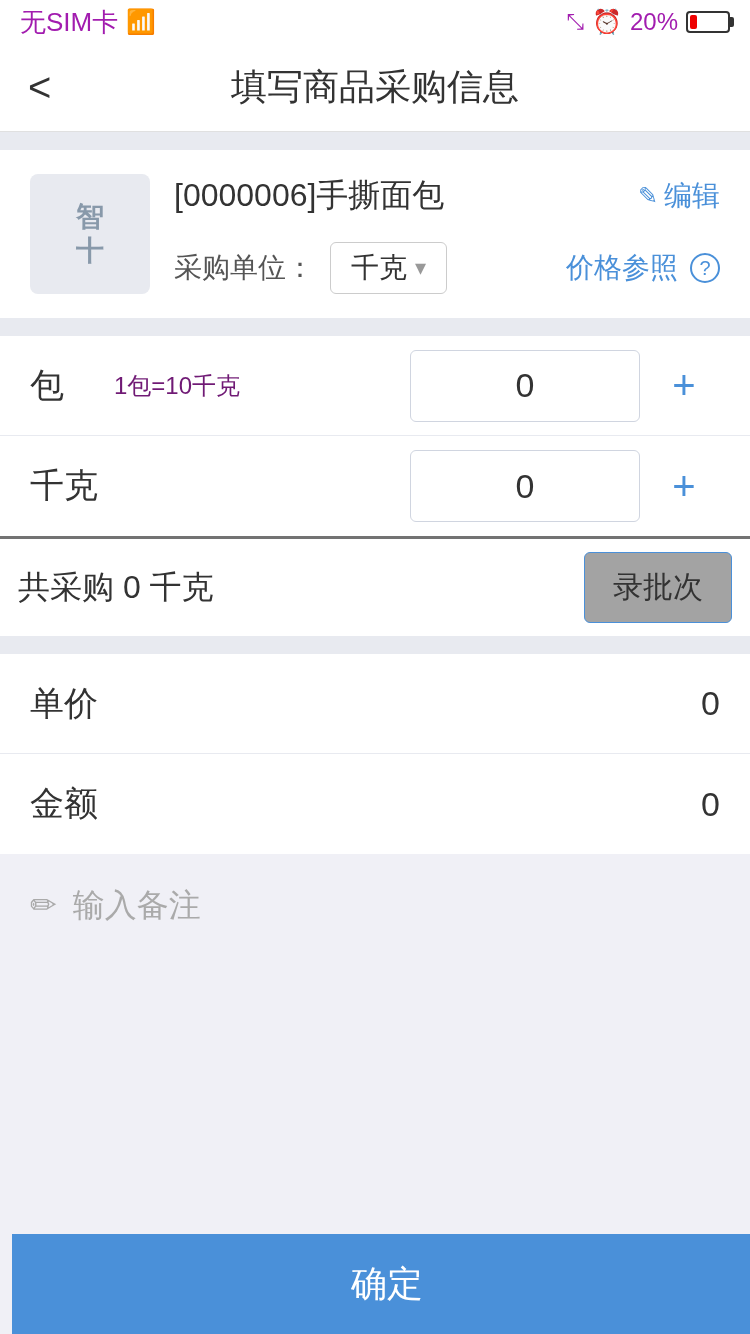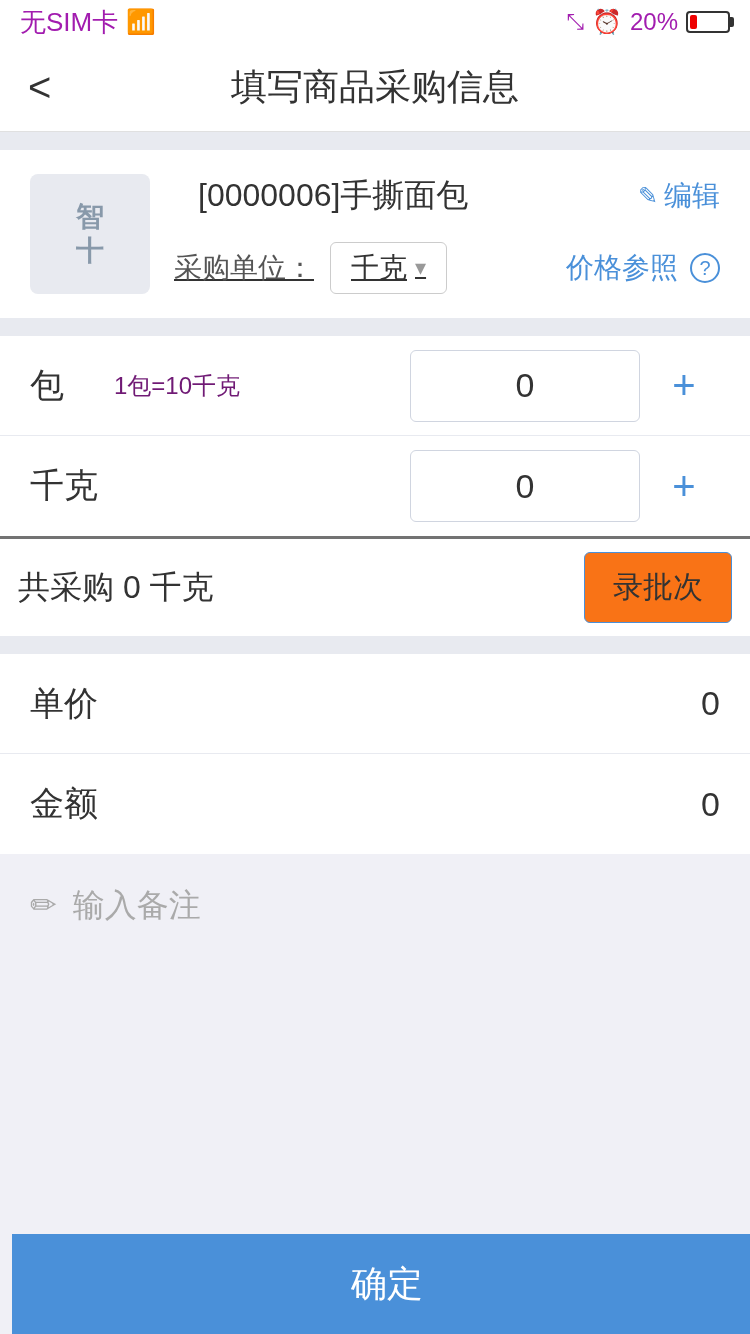--- a/index.html
+++ b/index.html
@@ -132,21 +132,20 @@
       line-height: 1.2;
     }
     .product-info {
       flex: 1;
     }
     .product-name-row {
       display: flex;
       align-items: center;
       justify-content: space-between;
       margin-bottom: 24px;
-      margin-left: 24px;
     }
     .product-name {
       font-size: 32px;
       color: #333;
       font-weight: 500;
     }
     .edit-btn {
       color: #4a90d9;
       font-size: 28px;
       display: flex;
@@ -260,21 +259,21 @@
       font-size: 32px;
       color: #333;
       flex: 1;
     }
     .batch-btn {
       border: 1px solid #4a90d9;
       border-radius: 6px;
       padding: 14px 28px;
       font-size: 30px;
       color: #333;
-      background: #f97316;
+      background: #a3a3a3;
       cursor: pointer;
     }
 
     
     .info-row {
       display: flex;
       align-items: center;
       padding: 12px 30px;
       height: 100px;
       border-bottom: 1px solid #e8eaf0;
@@ -371,21 +370,21 @@
   </div>
   <div class="product-info">
     <div class="product-name-row">
       <span class="product-name">[0000006]手撕面包</span>
       <span class="edit-btn">
         <span style="font-size:24px;">✎</span>
         <span>编辑</span>
       </span>
     </div>
     <div class="product-unit-row">
-      <div style="display:flex;align-items:center;text-decoration:underline;">
+      <div style="display:flex;align-items:center;">
         <span class="unit-label">采购单位：</span>
         <div class="unit-select">
           <span>千克</span>
           <span style="font-size:22px;color:#999;">▾</span>
         </div>
       </div>
       <div class="price-ref">
         <span>价格参照</span>
         <div class="help-circle">?</div>
       </div>

